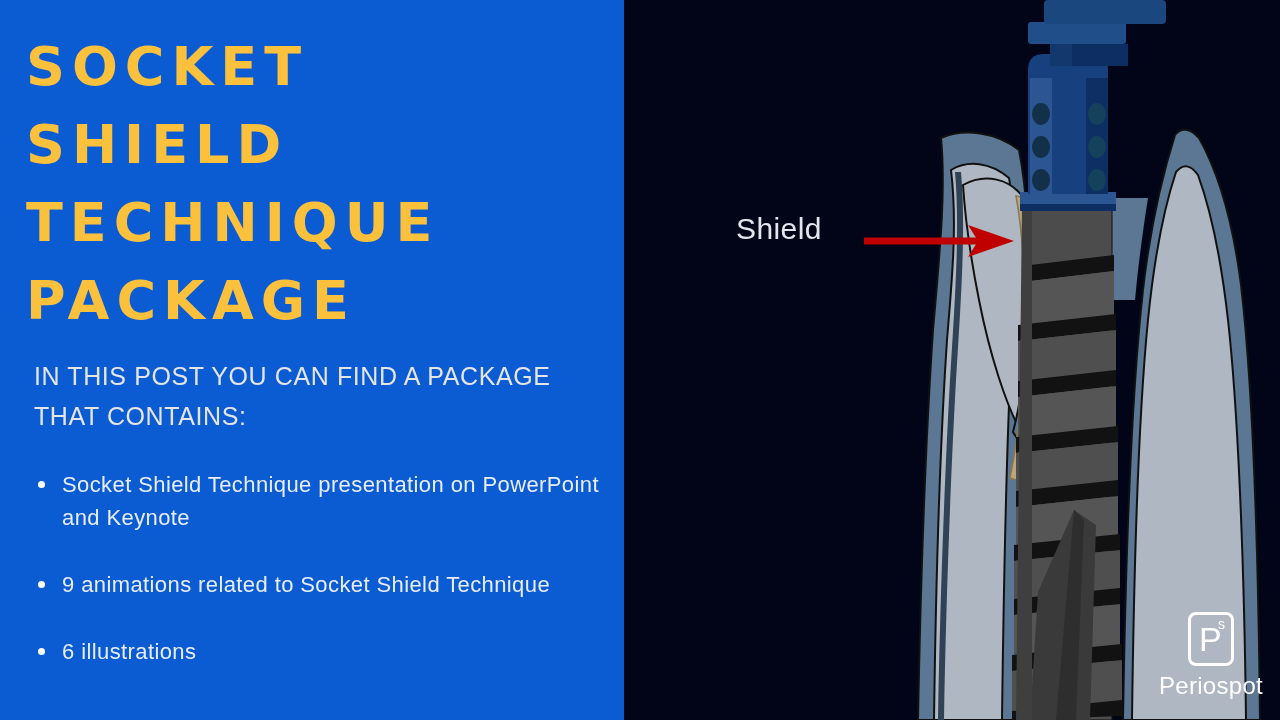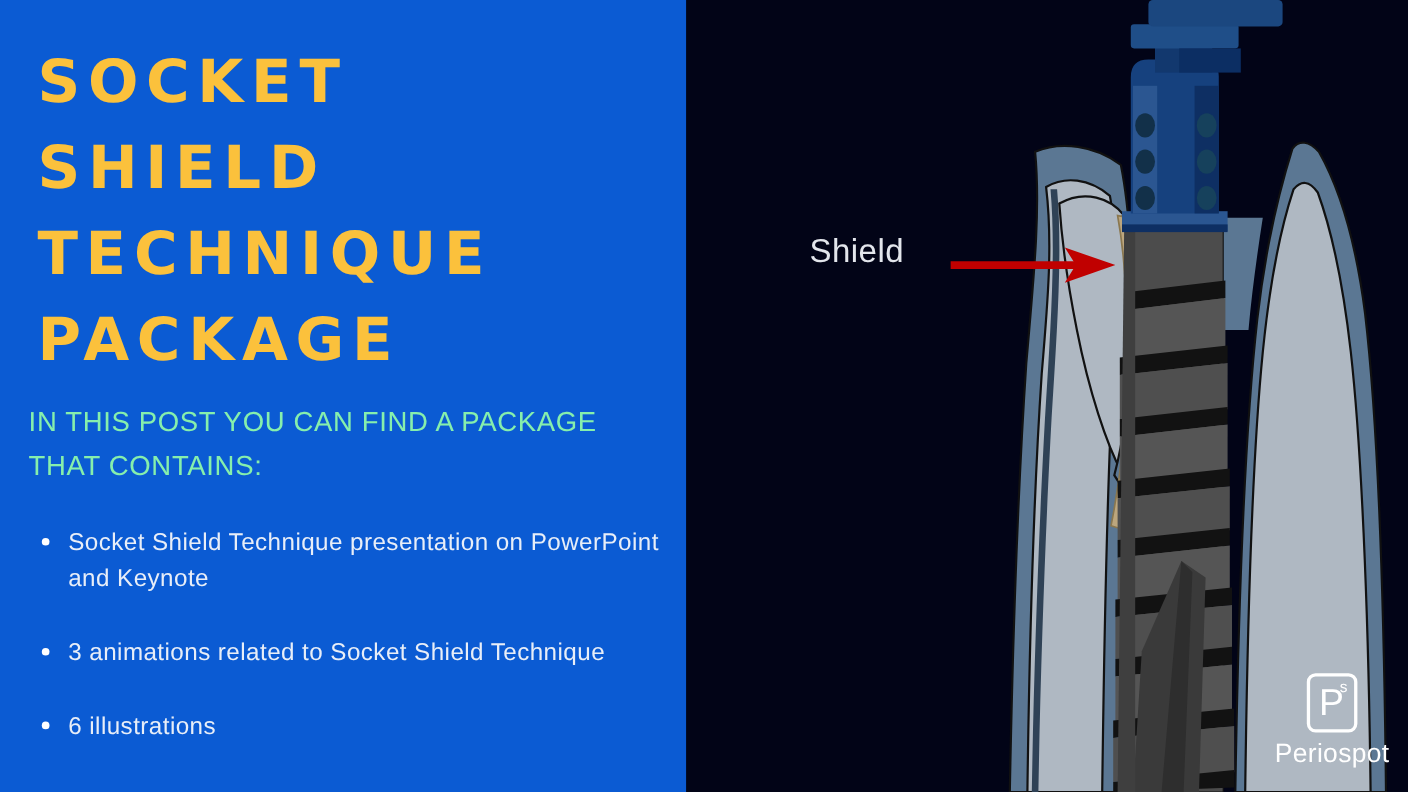--- a/index.html
+++ b/index.html
@@ -18,33 +18,33 @@
   #left-panel {
     position: absolute;
     left: 0; top: 0;
     width: 624px;
     height: 720px;
     background: #0B5BD3;
     box-sizing: border-box;
     padding: 24px 22px 0 22px;
   }
   #slide-title {
-    margin: 12px;
+    margin: 4px;
     color: #FBC13C;
     font-size: 54px;
     line-height: 78px;
     font-weight: 700;
     letter-spacing: 7px;
     text-transform: uppercase;
     white-space: pre-line;
     font-family: "DejaVu Sans", sans-serif;
   }
   #subtitle {
-    margin: 16px 0 0 4px;
-    color: #86efac;
+    margin: 16px 0 0 12px;
+    color: #e5e5e5;
     font-size: 25px;
     line-height: 40px;
     letter-spacing: 0.6px;
     text-transform: uppercase;
     font-weight: 400;
     white-space: pre-line;
     font-family: "Liberation Sans", sans-serif;
   }
   #bullet-list {
     margin: 32px 0 0 0;
@@ -165,21 +165,21 @@
     <p id="subtitle">IN THIS POST YOU CAN FIND A PACKAGE
 THAT CONTAINS:</p>
 
     <ul id="bullet-list">
       <li>
         <span class="dot"></span>
         <span>Socket Shield Technique presentation on PowerPoint and Keynote</span>
       </li>
       <li>
         <span class="dot"></span>
-        <span>3 animations related to Socket Shield Technique</span>
+        <span>9 animations related to Socket Shield Technique</span>
       </li>
       <li>
         <span class="dot"></span>
         <span>6 illustrations</span>
       </li>
     </ul>
   </div>
 
   <div id="right-panel">
 

